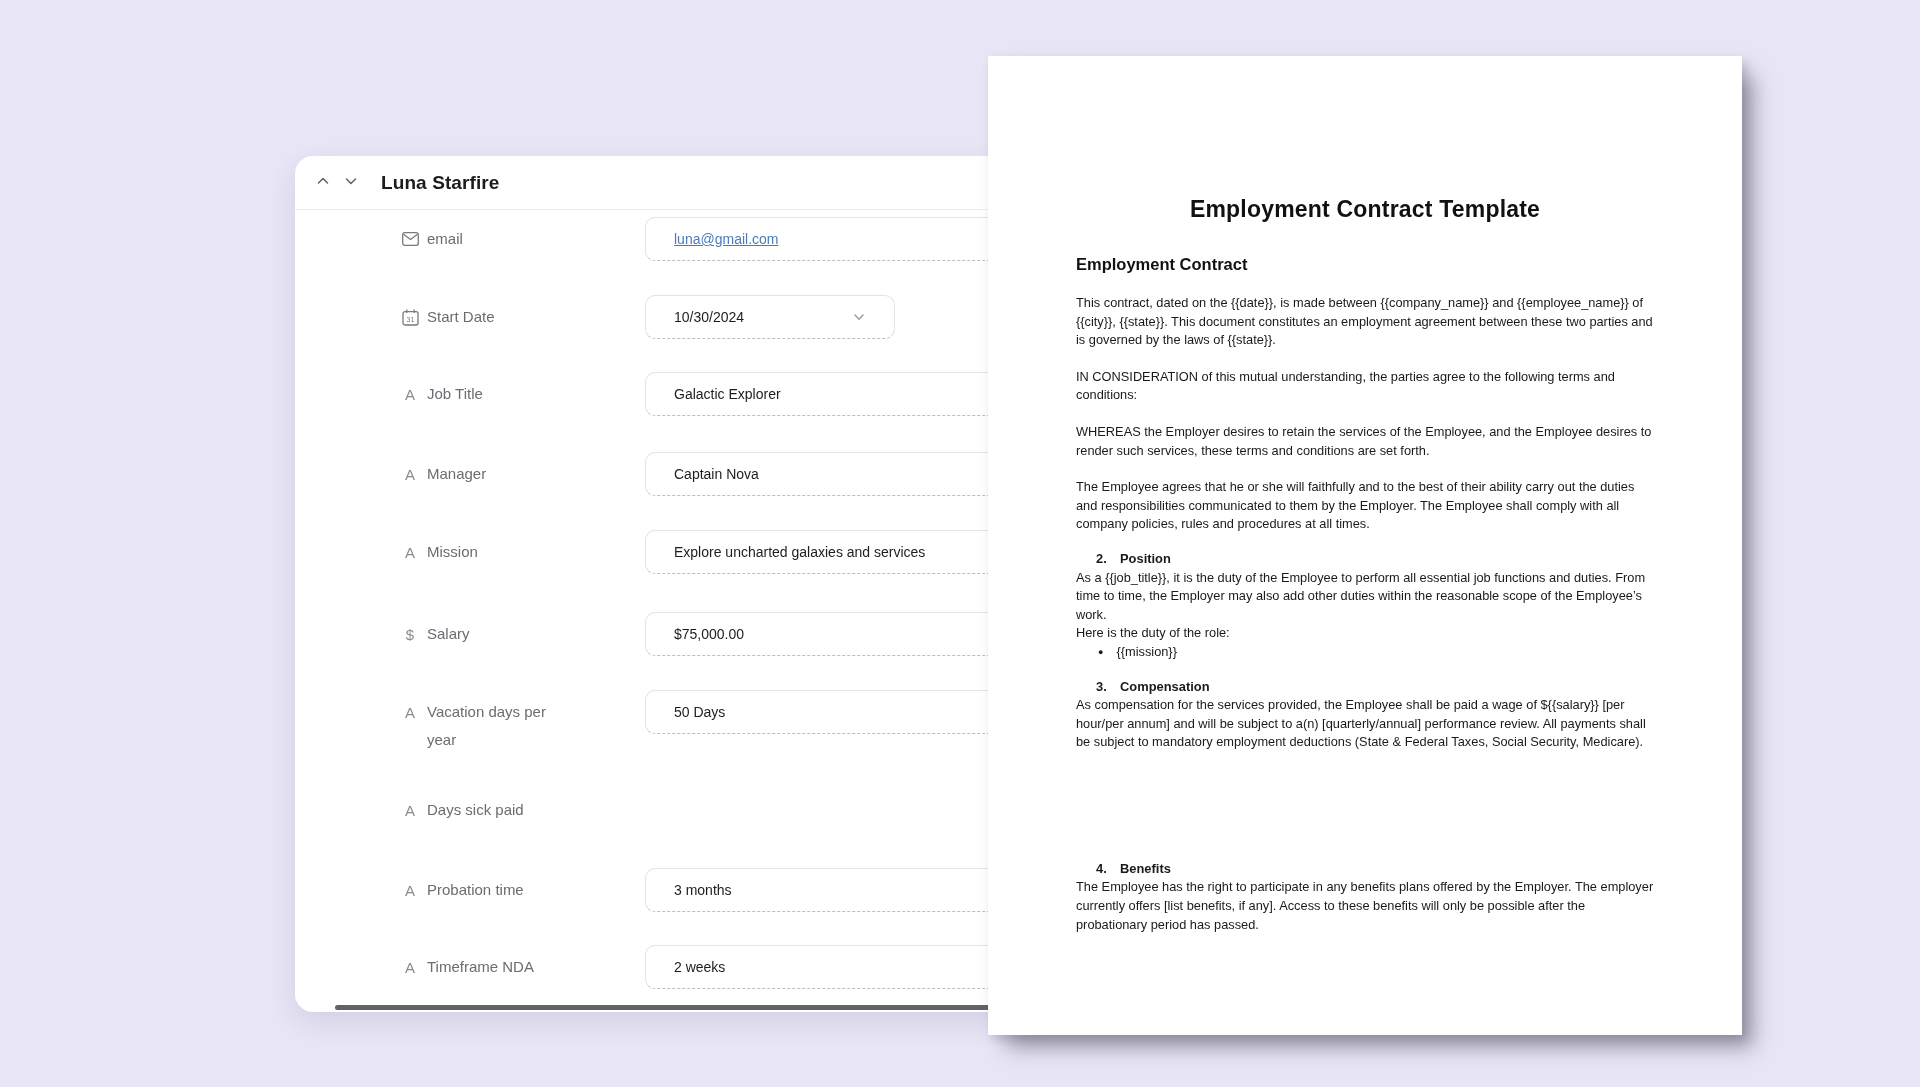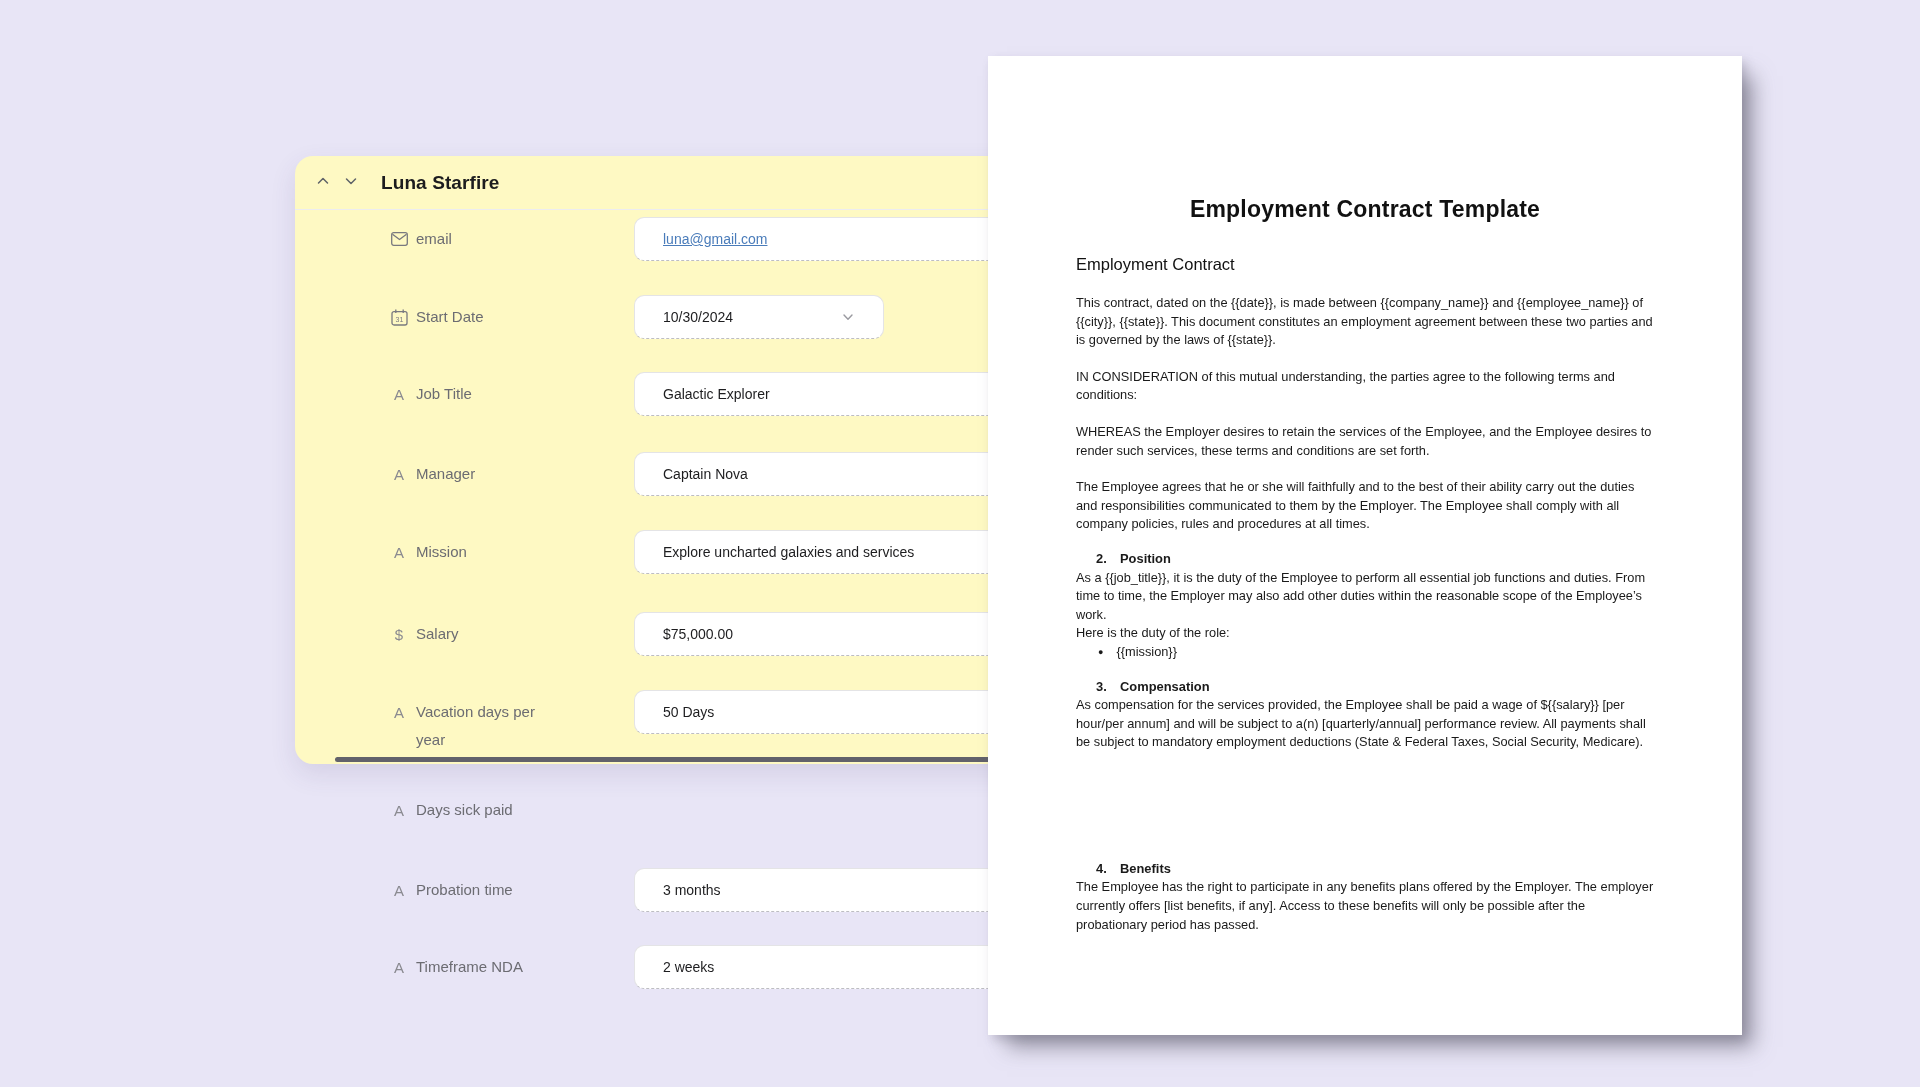--- a/index.html
+++ b/index.html
@@ -5,38 +5,38 @@
   html,body{margin:0;padding:0;background:#d9d6ea;}
   .canvas{
     position:relative;width:1920px;height:1087px;overflow:hidden;
     background:#e8e5f6;
     font-family:"Liberation Sans","DejaVu Sans",sans-serif;
     -webkit-font-smoothing:antialiased;
   }
 
   
   .record-card{
-    position:absolute;left:295px;top:156px;width:756px;height:608px;
-    background:#fef9c3;border-radius:18px;
+    position:absolute;left:295px;top:156px;width:756px;height:856px;
+    background:#ffffff;border-radius:18px;
     box-shadow:0 10px 26px rgba(70,60,115,0.12);
     z-index:1;
   }
   .card-header{
     position:absolute;left:0;top:0;width:100%;height:54px;
     display:flex;align-items:center;
     border-bottom:1px solid #ececf0;box-sizing:border-box;
     padding-left:16px;
   }
   .nav-btn{
     width:24px;height:24px;border:none;background:transparent;cursor:pointer;
     display:flex;align-items:center;justify-content:center;padding:0;margin-right:4px;
   }
   .card-title{font-size:19px;font-weight:600;color:#1c1c1e;margin-left:14px;letter-spacing:.1px;}
 
-  .row{position:absolute;left:0;width:100%;height:44px;}
+  .row{position:absolute;left:11px;width:100%;height:44px;}
   .r0{top:61px}.r1{top:139px}.r2{top:216px}.r3{top:296px}.r4{top:374px}
   .r5{top:456px}.r6{top:534px}.r7{top:632px}.r8{top:712px}.r9{top:789px}
 
   .ficon{
     position:absolute;left:93px;top:11px;width:22px;height:22px;
     display:flex;align-items:center;justify-content:center;
     color:#8a8a90;font-size:15px;font-weight:400;
   }
   .flabel{
     position:absolute;left:121px;top:8px;width:168px;
@@ -60,21 +60,21 @@
 
   
   .doc-page{
     position:absolute;left:988px;top:56px;width:754px;height:979px;
     background:#ffffff;z-index:3;box-sizing:border-box;
     padding:140px 88px 0 88px;
     box-shadow:15px 16px 20px -4px rgba(99,96,114,0.60),4px 5px 9px rgba(99,96,114,0.25);
     color:#1a1a1a;
   }
   .doc-title{font-size:23px;font-weight:700;text-align:center;color:#111;margin:0 0 32px 0;letter-spacing:.2px;}
-  .doc-h2{font-size:16.5px;font-weight:400;color:#111;margin:0 0 20px 0;}
+  .doc-h2{font-size:16.5px;font-weight:700;color:#111;margin:0 0 20px 0;}
   .doc-p{font-size:12.8px;line-height:18.6px;margin:0 0 18px 0;}
   .sec{margin:0;}
   .sec-h{font-size:12.9px;font-weight:700;line-height:18.6px;margin:16px 0 0 0;padding-left:20px;}
   .sec-h .num{display:inline-block;min-width:24px;}
   .sec-b{font-size:12.8px;line-height:18.6px;margin:0;}
   .sec-note{font-size:12.8px;line-height:18.6px;margin:0;}
   .sec-bullet{font-size:12.8px;line-height:18.6px;margin:0;padding-left:22px;}
   .sec-bullet .dot{font-size:9px;display:inline-block;vertical-align:1px;margin-right:13px;}
   .sec.benefits{margin-top:108px;}
 </style>

